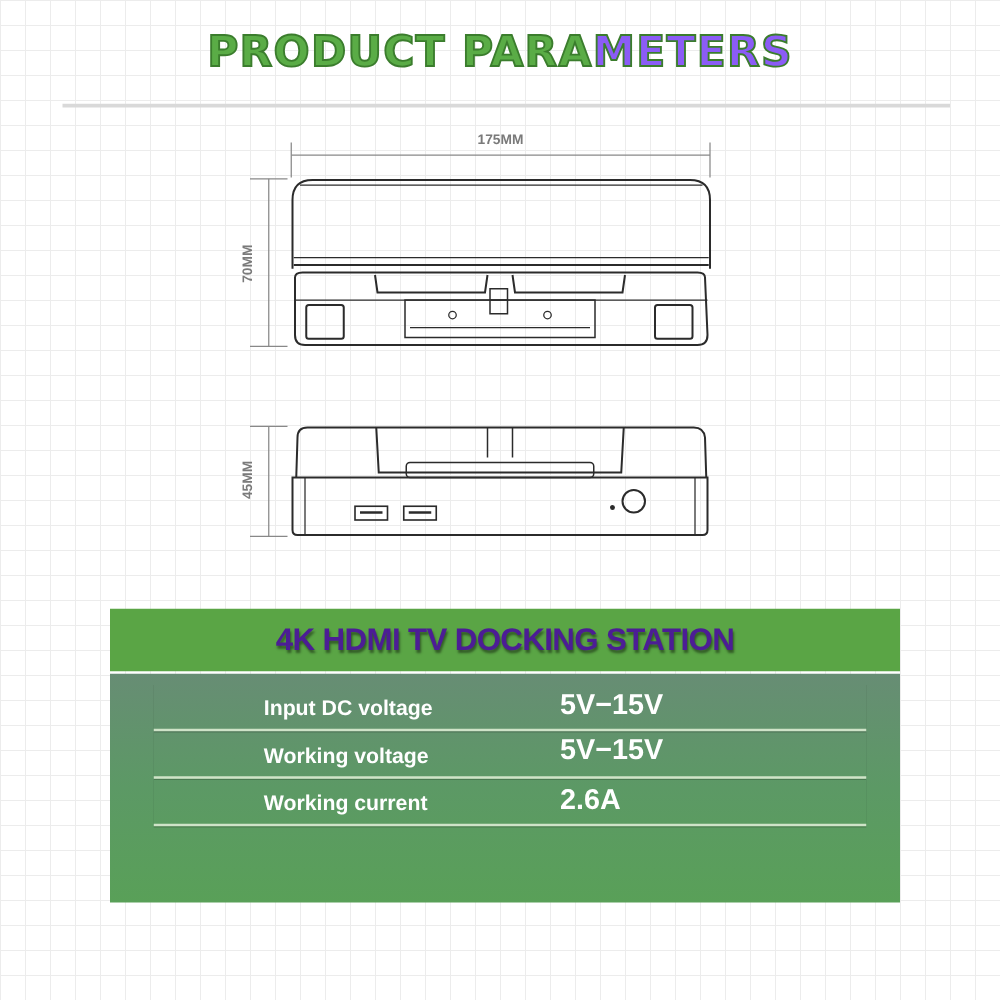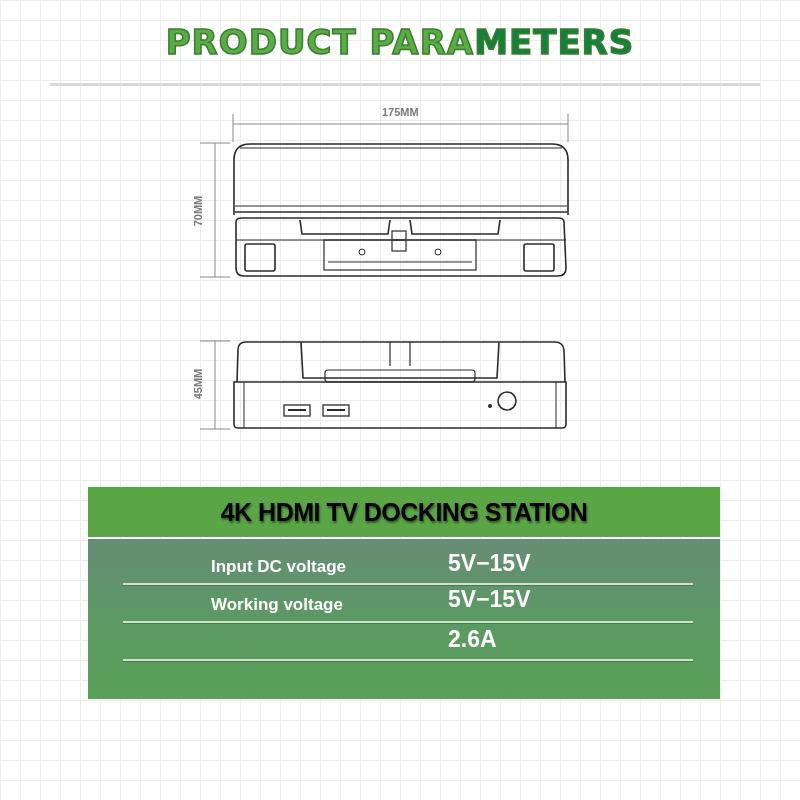--- a/index.html
+++ b/index.html
@@ -13,41 +13,41 @@
     background-size: 20px 20px;
     position: relative;
   }
   .title {
     position: absolute; left: 0; top: 22px; width: 800px; text-align: center;
     font-family: "DejaVu Sans", sans-serif; font-weight: 900; font-size: 34px;
     letter-spacing: 1px;
     color: #5aac46;
     -webkit-text-stroke: 1.5px #3b7d2d;
   }
-  .title .light { color: #15803d; }
+  .title .light { color: #8b5cf6; }
   .title-rule {
     position: absolute; left: 50px; top: 83px; width: 710px; height: 3px;
     background: #d9d9d9;
   }
   .diagram { position: absolute; left: 0; top: 0; width: 800px; height: 480px; }
   .dim-label {
     position: absolute; font-size: 11px; font-weight: bold; color: #7a7a7a;
   }
   .dim-label.vertical { transform: rotate(-90deg); transform-origin: center; }
   .banner {
     position: absolute; left: 88px; top: 487px; width: 632px; height: 50px;
     background: #5aa545;
     display: flex; align-items: center; justify-content: center;
   }
   .banner span {
-    color: #000000; font-weight: bold; font-size: 25px; letter-spacing: -0.5px;
+    color: #4c1d95; font-weight: bold; font-size: 25px; letter-spacing: -0.5px;
     text-shadow: 1px 2px 2px rgba(0,0,0,0.45);
   }
   .spec-panel {
-    position: absolute; left: 88px; top: 539px; width: 632px; height: 160px;
+    position: absolute; left: 88px; top: 539px; width: 632px; height: 183px;
     background: linear-gradient(180deg, #678d74 0%, #5c9965 50%, #59a058 100%);
   }
   .spec-row {
     position: absolute; left: 35px; width: 570px; height: 38px;
     border-bottom: 2px solid #cfe3c8;
     box-shadow: 0 1px 0 rgba(0,0,0,0.2);
   }
   .spec-label {
     position: absolute; left: 88px; bottom: 6px;
     color: #ffffff; font-weight: bold; font-size: 17px;
@@ -129,15 +129,16 @@
 <div class="spec-panel">
   <div class="spec-row" style="top:8px;">
     <span class="spec-label">Input DC voltage</span>
     <span class="spec-value">5V−15V</span>
   </div>
   <div class="spec-row" style="top:46px;">
     <span class="spec-label">Working voltage</span>
     <span class="spec-value" style="bottom:8px;">5V−15V</span>
   </div>
   <div class="spec-row" style="top:84px;">
+    <span class="spec-label">Working current</span>
     <span class="spec-value">2.6A</span>
   </div>
 </div>
 
 </body></html>

